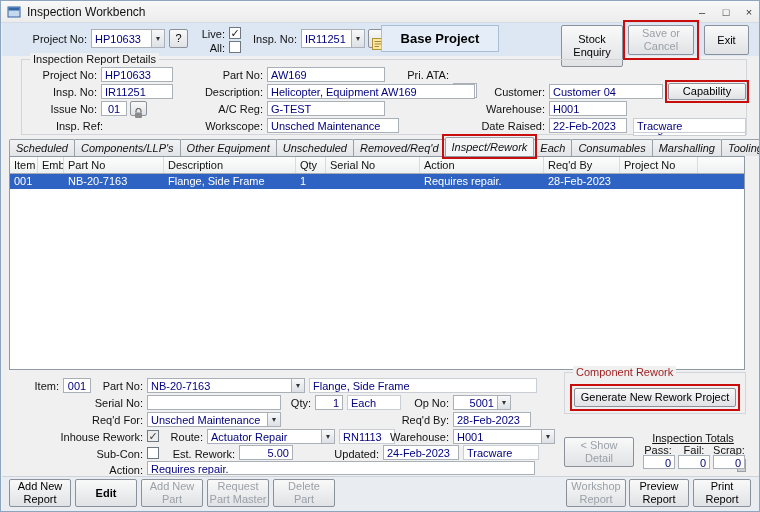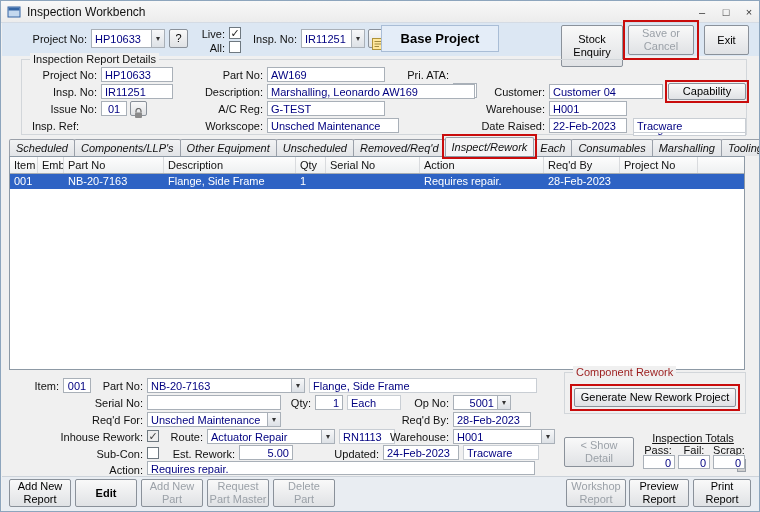--- a/index.html
+++ b/index.html
@@ -136,28 +136,28 @@
   <span class="lbl" style="left:26px;top:102px;width:70px;">Issue No:</span>
   <div class="field center" style="left:100px;top:100px;width:26px;">01</div>
   <div class="btn" style="left:129px;top:100px;width:17px;height:15px;">
     <span>
       <svg width="9" height="11" viewBox="0 0 9 11">
           <path d="M2 4.5 V3 a2.5 2.5 0 0 1 5 0 V4.5" fill="none" stroke="#6a6a6a" stroke-width="1.2"></path>
           <rect x="1" y="4.5" width="7" height="5.5" rx="1" fill="#8a8a8a"></rect>
         </svg>
     </span>
   </div>
-  <span class="lbl" style="left:8px;top:119px;width:70px;">Insp. Ref:</span>
+  <span class="lbl" style="left:32px;top:119px;width:70px;">Insp. Ref:</span>
 
   <span class="lbl" style="left:196px;top:68px;width:66px;">Part No:</span>
   <div class="field" style="left:266px;top:66px;width:118px;">AW169</div>
   <span class="lbl" style="left:398px;top:68px;width:50px;">Pri. ATA:</span>
   <div class="field center" style="left:452px;top:66px;width:24px;margin-top:16px;">04</div>
   <span class="lbl" style="left:196px;top:85px;width:66px;">Description:</span>
-  <div class="field" style="left:266px;top:83px;width:208px;">Marshalling, Leonardo AW169</div>
+  <div class="field" style="left:266px;top:83px;width:208px;">Helicopter, Equipment AW169</div>
   <span class="lbl" style="left:196px;top:102px;width:66px;">A/C Reg:</span>
   <div class="field" style="left:266px;top:100px;width:118px;">G-TEST</div>
   <span class="lbl" style="left:196px;top:119px;width:66px;">Workscope:</span>
   <div class="field" style="left:266px;top:117px;width:132px;">Unsched Maintenance</div>
 
   <span class="lbl" style="left:476px;top:85px;width:68px;">Customer:</span>
   <div class="field" style="left:548px;top:83px;width:114px;">Customer 04</div>
   <div class="btn" style="left:667px;top:82px;width:78px;height:17px;">Capability</div>
   <span class="lbl" style="left:476px;top:102px;width:68px;">Warehouse:</span>
   <div class="field" style="left:548px;top:100px;width:78px;">H001</div>

